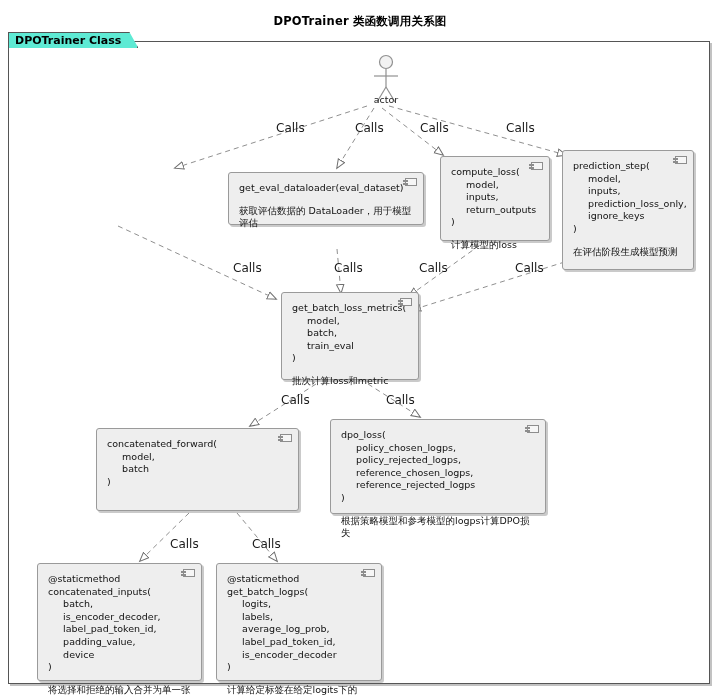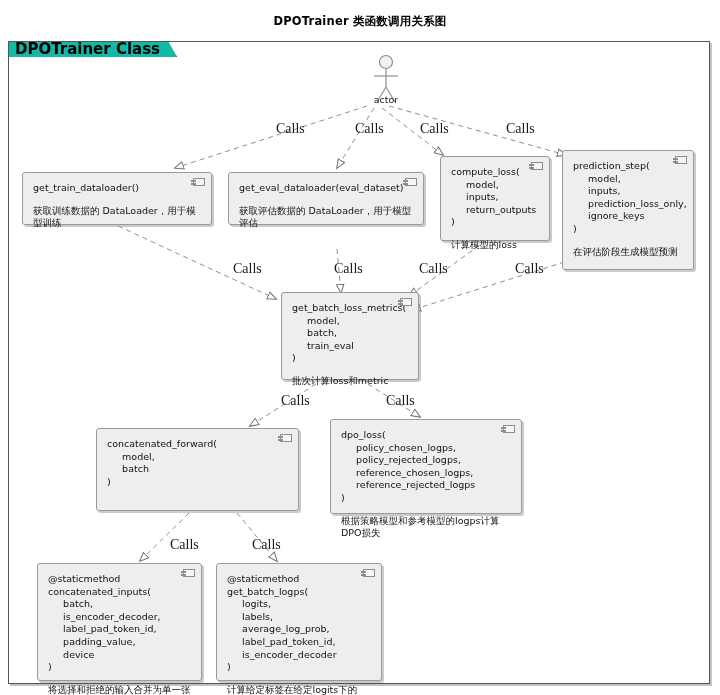--- a/index.html
+++ b/index.html
@@ -47,28 +47,28 @@
     width: 702px;
     height: 643px;
     border: 1px solid #555555;
     box-sizing: border-box;
     background: #ffffff;
     box-shadow: 2px 2px 0 0 rgba(120,120,120,0.45);
   }
   .frame-tab {
     position: absolute;
     left: 8px;
-    top: 41px;
+    top: 32px;
     height: 16px;
-    background: #14b8a6;
+    background: #5eead4;
     border: 1px solid #555555;
     border-bottom: none;
     box-sizing: border-box;
     padding: 0 16px 0 6px;
-    font-size: 15px;
+    font-size: 11px;
     font-weight: bold;
     line-height: 15px;
     white-space: nowrap;
     -webkit-clip-path: polygon(0 0, calc(100% - 9px) 0, 100% 100%, 0 100%);
     clip-path: polygon(0 0, calc(100% - 9px) 0, 100% 100%, 0 100%);
   }
   
   .actor {
     position: absolute;
     width: 40px;
@@ -125,25 +125,24 @@
     height: 2px;
     background: #9a9a9a;
     border: 1px solid #8d8d8d;
     box-sizing: border-box;
   }
   .comp-icon::before { top: 1px; }
   .comp-icon::after  { top: 4px; }
   
   .edge-label {
     position: absolute;
-    font-size: 14px;
+    font-size: 12px;
     color: #1a1a1a;
     background: transparent;
     white-space: nowrap;
-    font-family: Liberation Serif, serif;
   }
 </style>
 </head>
 <body>
 
 <div id="canvas">
 
   <div class="diagram-title">DPOTrainer 类函数调用关系图</div>
 
   <div class="frame"></div>
@@ -179,25 +178,20 @@
     <svg width="40" height="52" viewBox="0 0 40 52">
       <circle cx="20" cy="8" r="6.5" fill="#f2f2f2" stroke="#909090" stroke-width="1.2"></circle>
       <line x1="20" y1="15" x2="20" y2="33" stroke="#909090" stroke-width="1.2"></line>
       <line x1="8" y1="22" x2="32" y2="22" stroke="#909090" stroke-width="1.2"></line>
       <line x1="20" y1="33" x2="11" y2="48" stroke="#909090" stroke-width="1.2"></line>
       <line x1="20" y1="33" x2="29" y2="48" stroke="#909090" stroke-width="1.2"></line>
     </svg>
     <div class="actor-label">actor</div>
   </div>
 
-  <div class="node" style="left:22px; top:172px; width:190px; height:53px;">
-    <span class="comp-icon"></span>
-    <div class="sig">get_train_dataloader()</div>
-    <div class="desc">获取训练数据的 DataLoader，用于模型训练</div>
-  </div>
 
   <div class="node" style="left:228px; top:172px; width:196px; height:53px;">
     <span class="comp-icon"></span>
     <div class="sig">get_eval_dataloader(eval_dataset)</div>
     <div class="desc">获取评估数据的 DataLoader，用于模型评估</div>
   </div>
 
   <div class="node" style="left:440px; top:156px; width:110px; height:85px;">
     <span class="comp-icon"></span>
     <div class="sig">compute_loss(
@@ -230,21 +224,21 @@
   </div>
 
   <div class="node" style="left:96px; top:428px; width:203px; height:83px;">
     <span class="comp-icon"></span>
     <div class="sig">concatenated_forward(
      model,
      batch
 )</div>
   </div>
 
-  <div class="node" style="left:330px; top:419px; width:192px; height:95px;">
+  <div class="node" style="left:330px; top:419px; width:216px; height:95px;">
     <span class="comp-icon"></span>
     <div class="sig">dpo_loss(
      policy_chosen_logps,
      policy_rejected_logps,
      reference_chosen_logps,
      reference_rejected_logps
 )</div>
     <div class="desc">根据策略模型和参考模型的logps计算DPO损失</div>
   </div>
 

